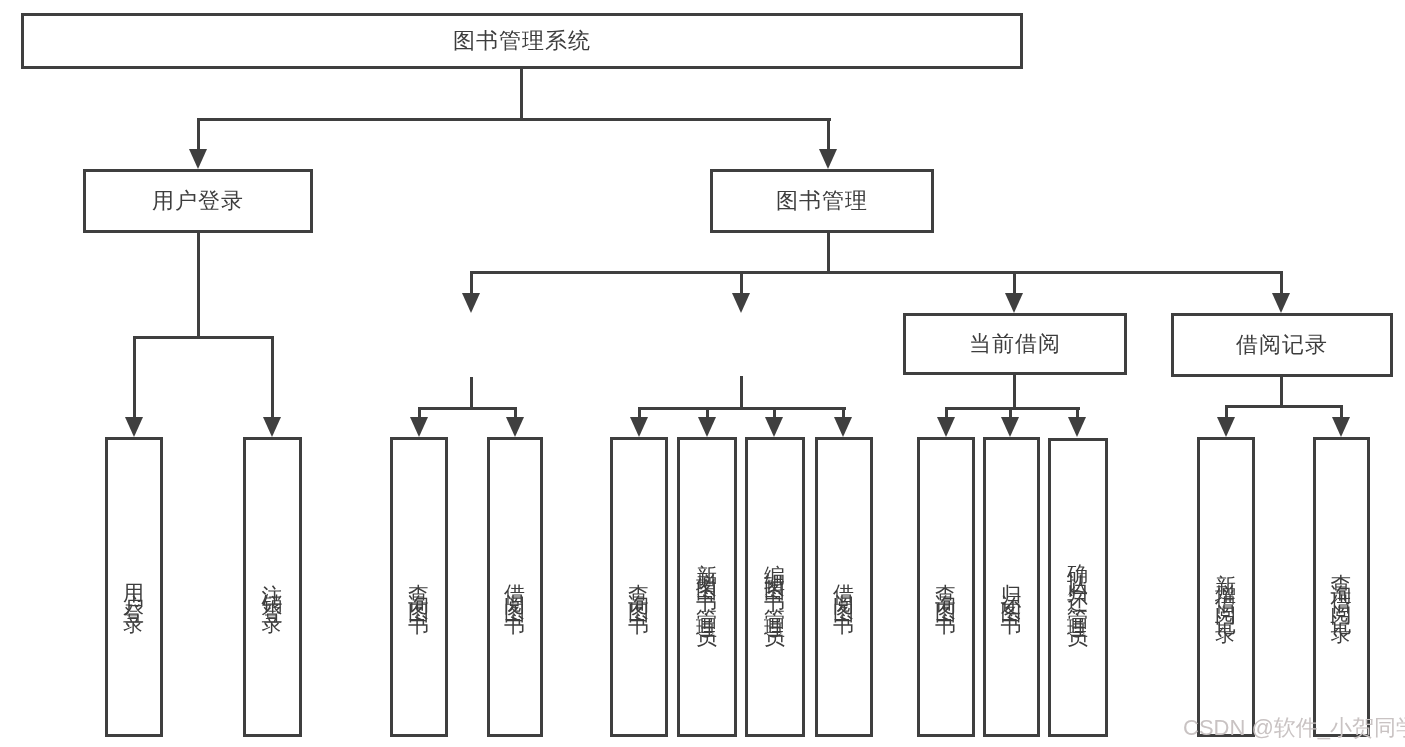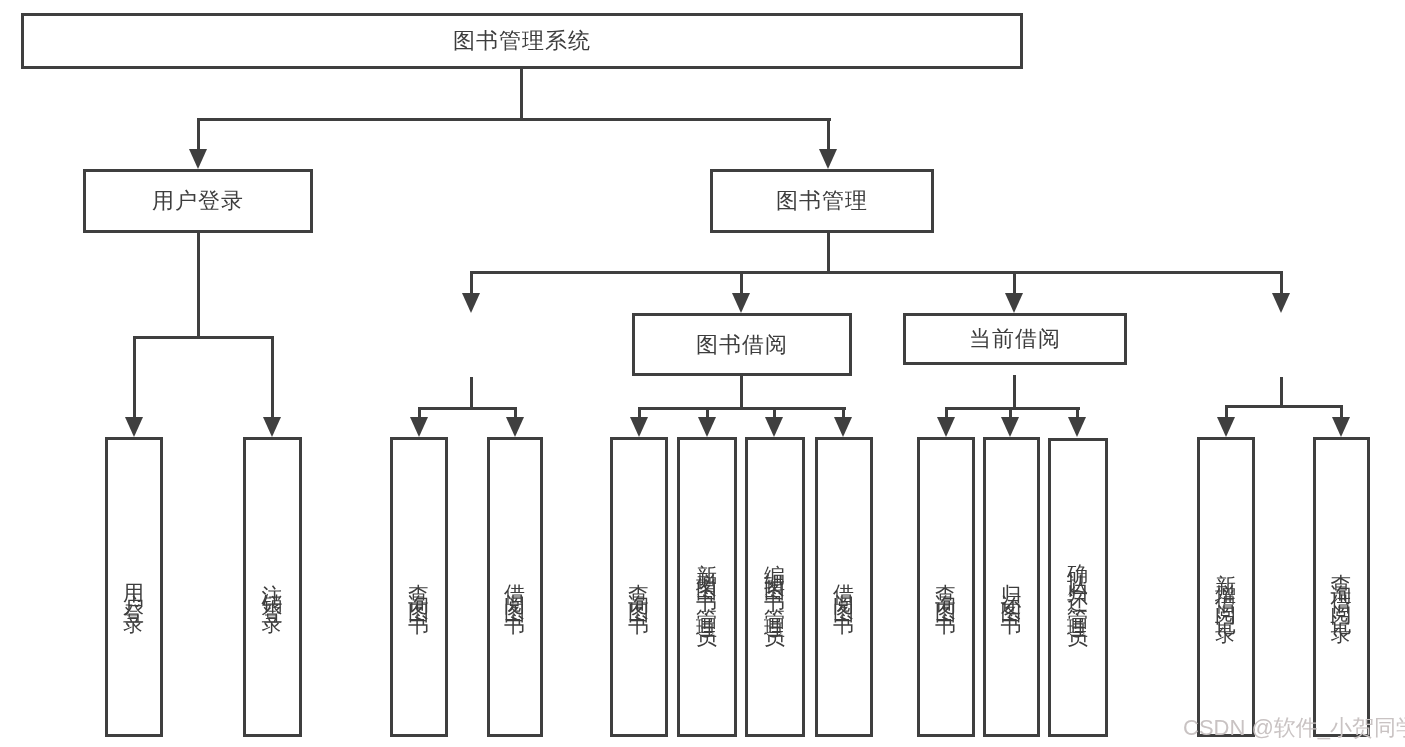--- a/index.html
+++ b/index.html
@@ -89,25 +89,25 @@
   <div class="ln" style="left:470px; top:271px; width:813px; height:3px;"></div>
   <div class="ln" style="left:470px; top:271px; width:3px; height:23px;"></div>
   <div class="ah" style="left:462px; top:293px;"></div>
   <div class="ln" style="left:740px; top:271px; width:3px; height:23px;"></div>
   <div class="ah" style="left:732px; top:293px;"></div>
   <div class="ln" style="left:1013px; top:271px; width:3px; height:23px;"></div>
   <div class="ah" style="left:1005px; top:293px;"></div>
   <div class="ln" style="left:1280px; top:271px; width:3px; height:23px;"></div>
   <div class="ah" style="left:1272px; top:293px;"></div>
 
-  <div class="box" style="left:632px; top:313px; width:220px; height:63px;">
-    <span class="hlabel">图书借阅</span>
+  <div class="box" style="left:903px; top:313px; width:224px; height:62px;">
+    <span class="hlabel">当前借阅</span>
   </div>
-  <div class="box" style="left:903px; top:313px; width:224px; height:52px;">
-    <span class="hlabel">当前借阅</span>
+  <div class="box" style="left:1171px; top:313px; width:222px; height:64px;">
+    <span class="hlabel">借阅记录</span>
   </div>
 
   <div class="ln" style="left:470px; top:377px; width:3px; height:30px;"></div>
   <div class="ln" style="left:418px; top:407px; width:99px; height:3px;"></div>
   <div class="ln" style="left:418px; top:407px; width:3px; height:11px;"></div>
   <div class="ah" style="left:410px; top:417px;"></div>
   <div class="ln" style="left:514px; top:407px; width:3px; height:11px;"></div>
   <div class="ah" style="left:506px; top:417px;"></div>
 
   <div class="ln" style="left:740px; top:376px; width:3px; height:31px;"></div>

